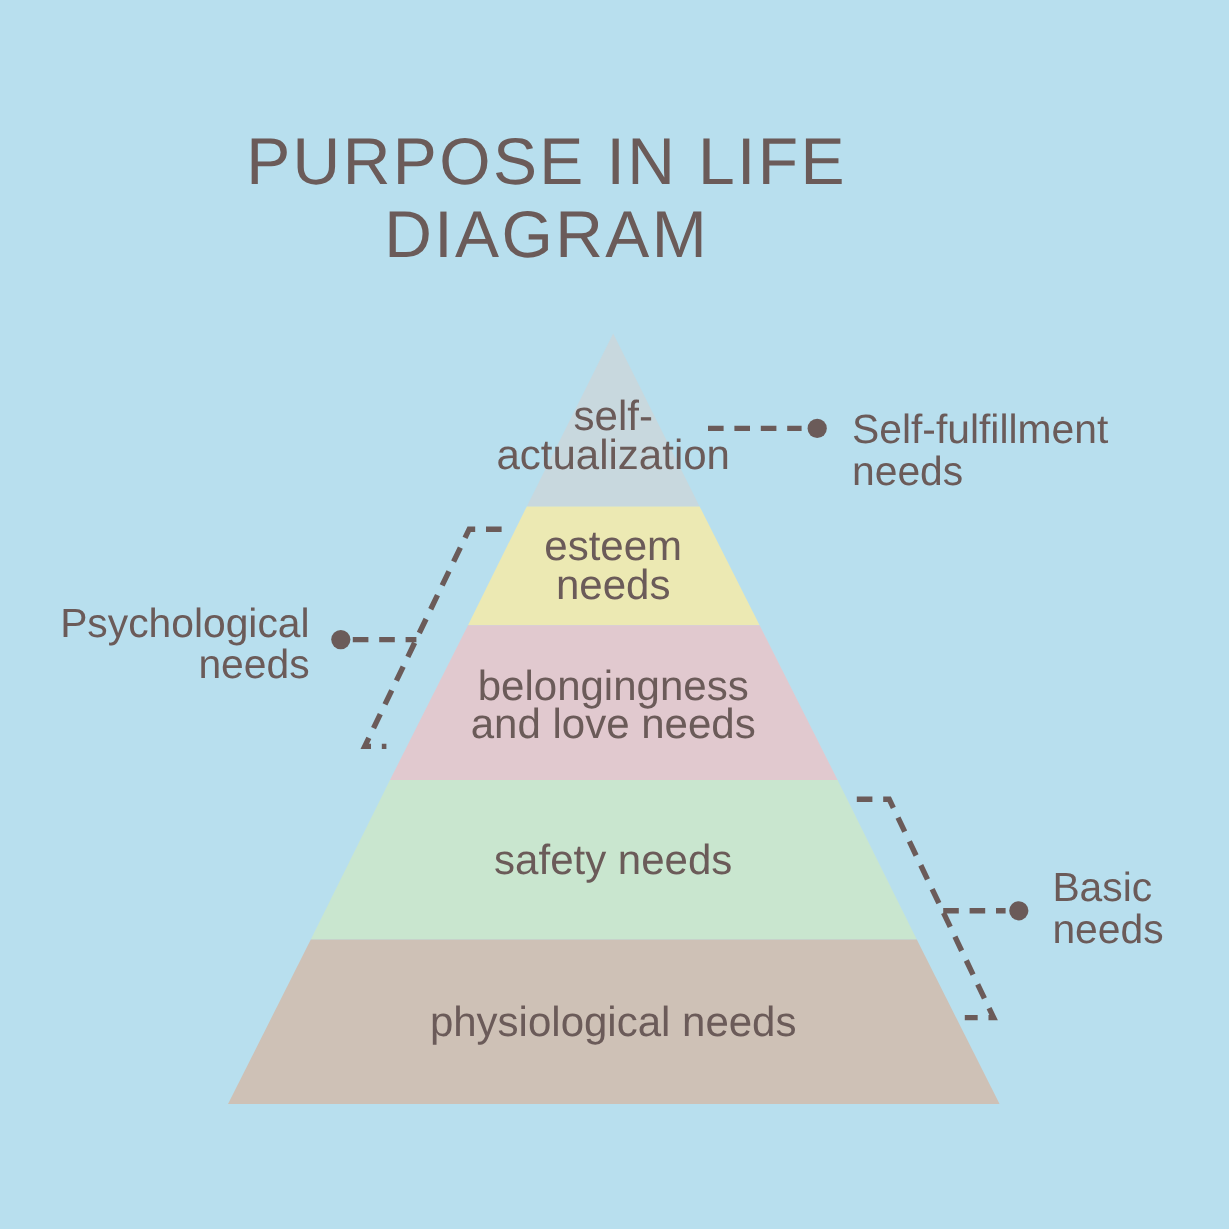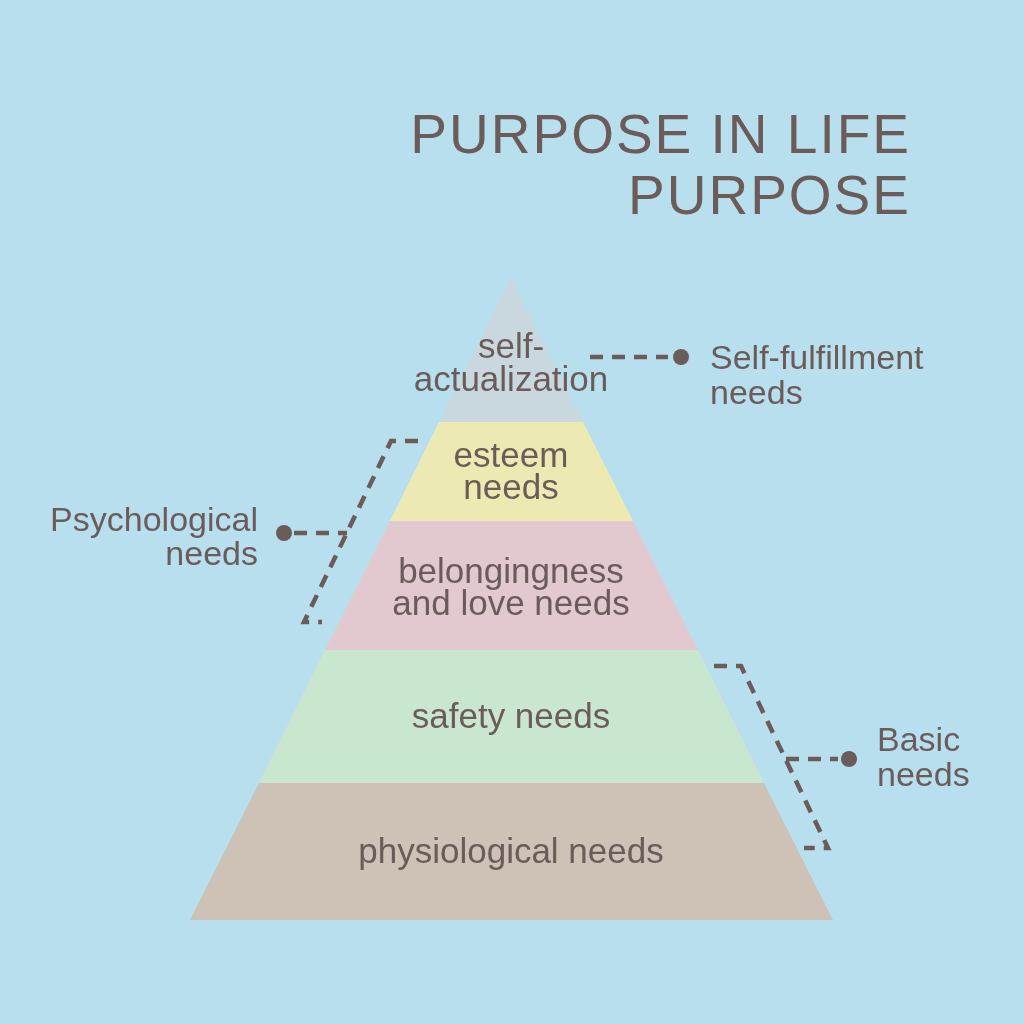--- a/index.html
+++ b/index.html
@@ -5,21 +5,21 @@
   html,body{margin:0;padding:0;}
   body{
     width:1024px;height:1024px;
     background:var(--bg,#b8dfee);
     font-family:"Liberation Sans", sans-serif;
     overflow:hidden;
   }
   .canvas{position:relative;width:1024px;height:1024px;}
   .title{
     position:absolute;top:104px;left:0;width:911px;
-    text-align:right;
+    text-align:center;
     color:var(--ink,#6b5b59);
     font-size:55px;line-height:61px;letter-spacing:2px;
     font-weight:500;
   }
   svg.diagram{position:absolute;left:0;top:0;width:1024px;height:1024px;}
   svg text{
     font-family:"Liberation Sans", sans-serif;
     font-size:35px;
     fill:var(--ink,#6b5b59);
   }
@@ -32,21 +32,21 @@
   }
   .dot{fill:var(--ink,#6b5b59);stroke:none;}
 </style>
 </head>
 <body>
 
 <div class="canvas">
 
   <div class="title">
     <div>PURPOSE IN LIFE</div>
-    <div>PURPOSE</div>
+    <div>DIAGRAM</div>
   </div>
 
   <svg class="diagram" viewBox="0 0 1024 1024">
 
     <g>
       <polygon points="511,278 583,422 439,422" fill="#c8d8de"></polygon>
       <polygon points="439,422 583,422 633,521 390,521" fill="#ece9b3"></polygon>
       <polygon points="390,521 633,521 698,650 325,650" fill="#e1c9cf"></polygon>
       <polygon points="325,650 698,650 764,783 259,783" fill="#c9e6cf"></polygon>
       <polygon points="259,783 764,783 833,920 190,920" fill="#cec1b6"></polygon>

